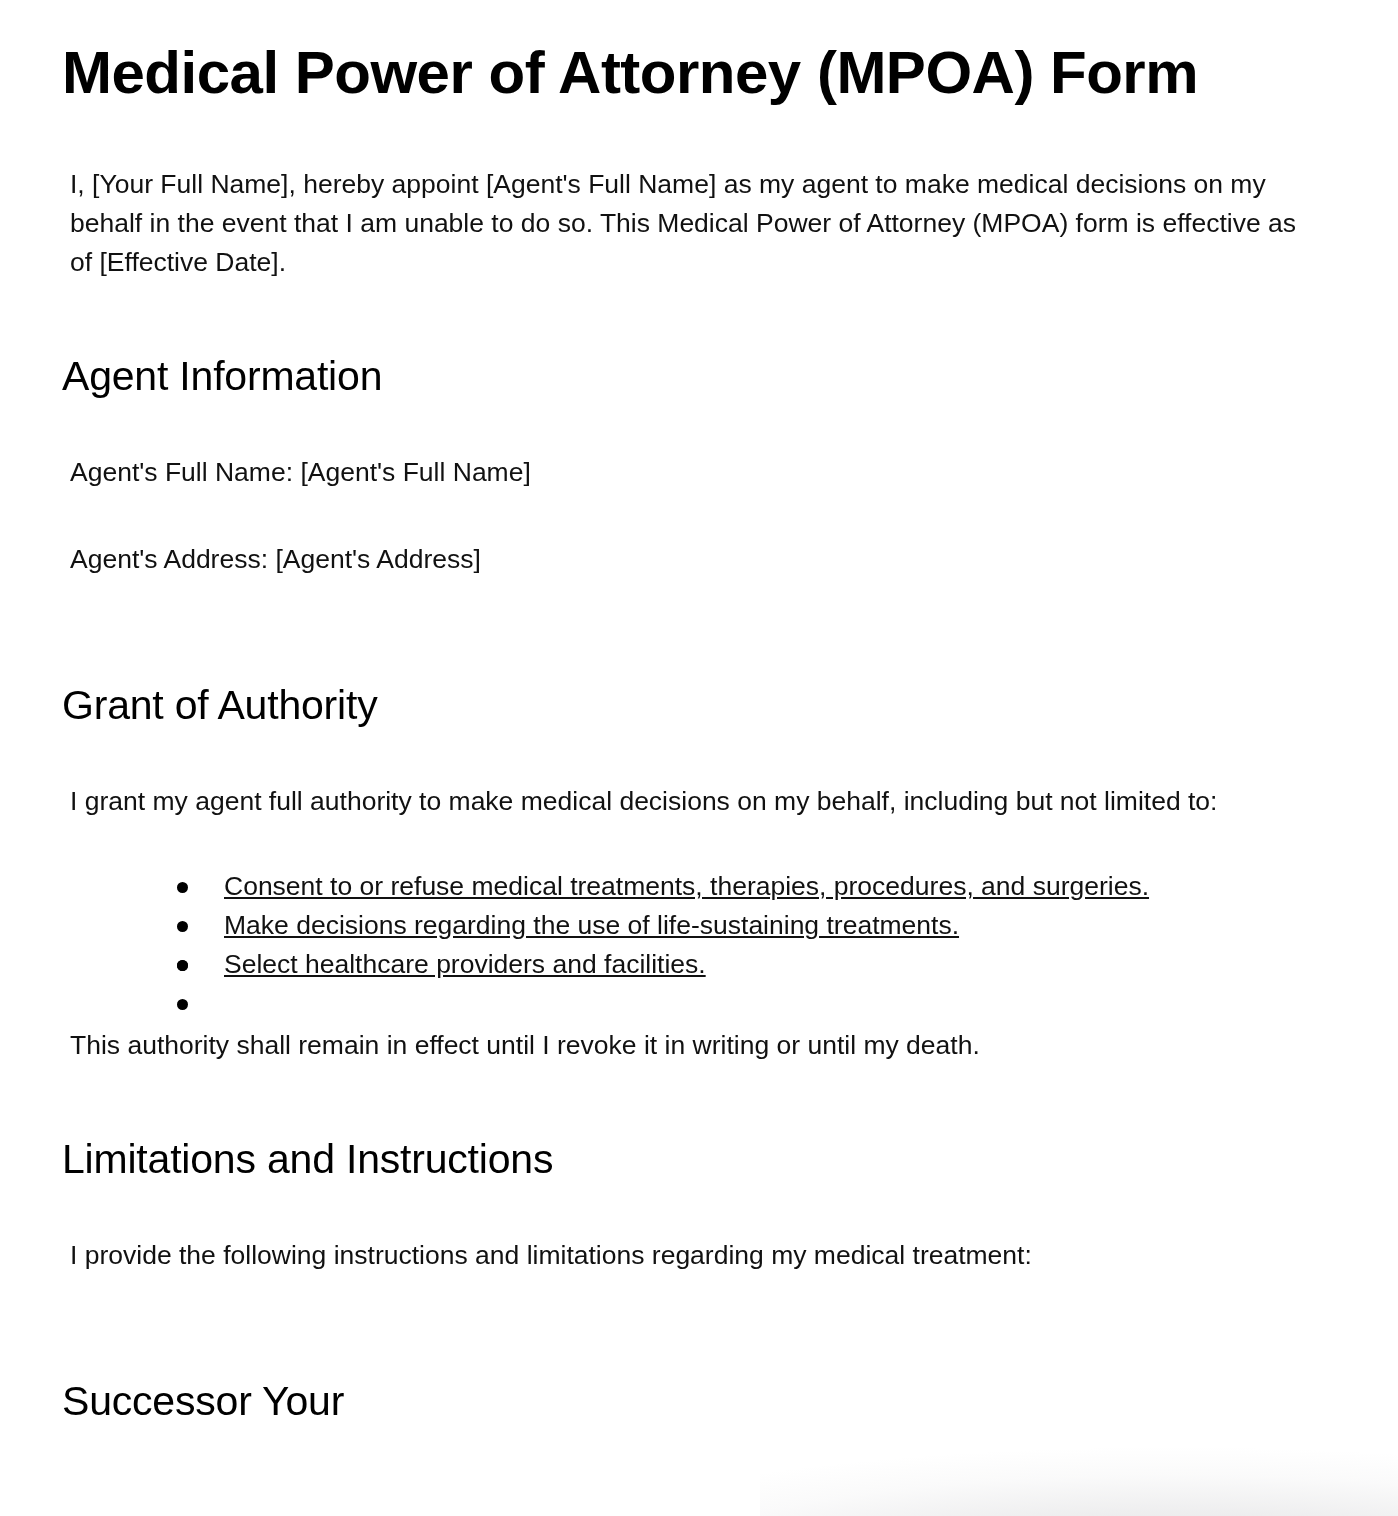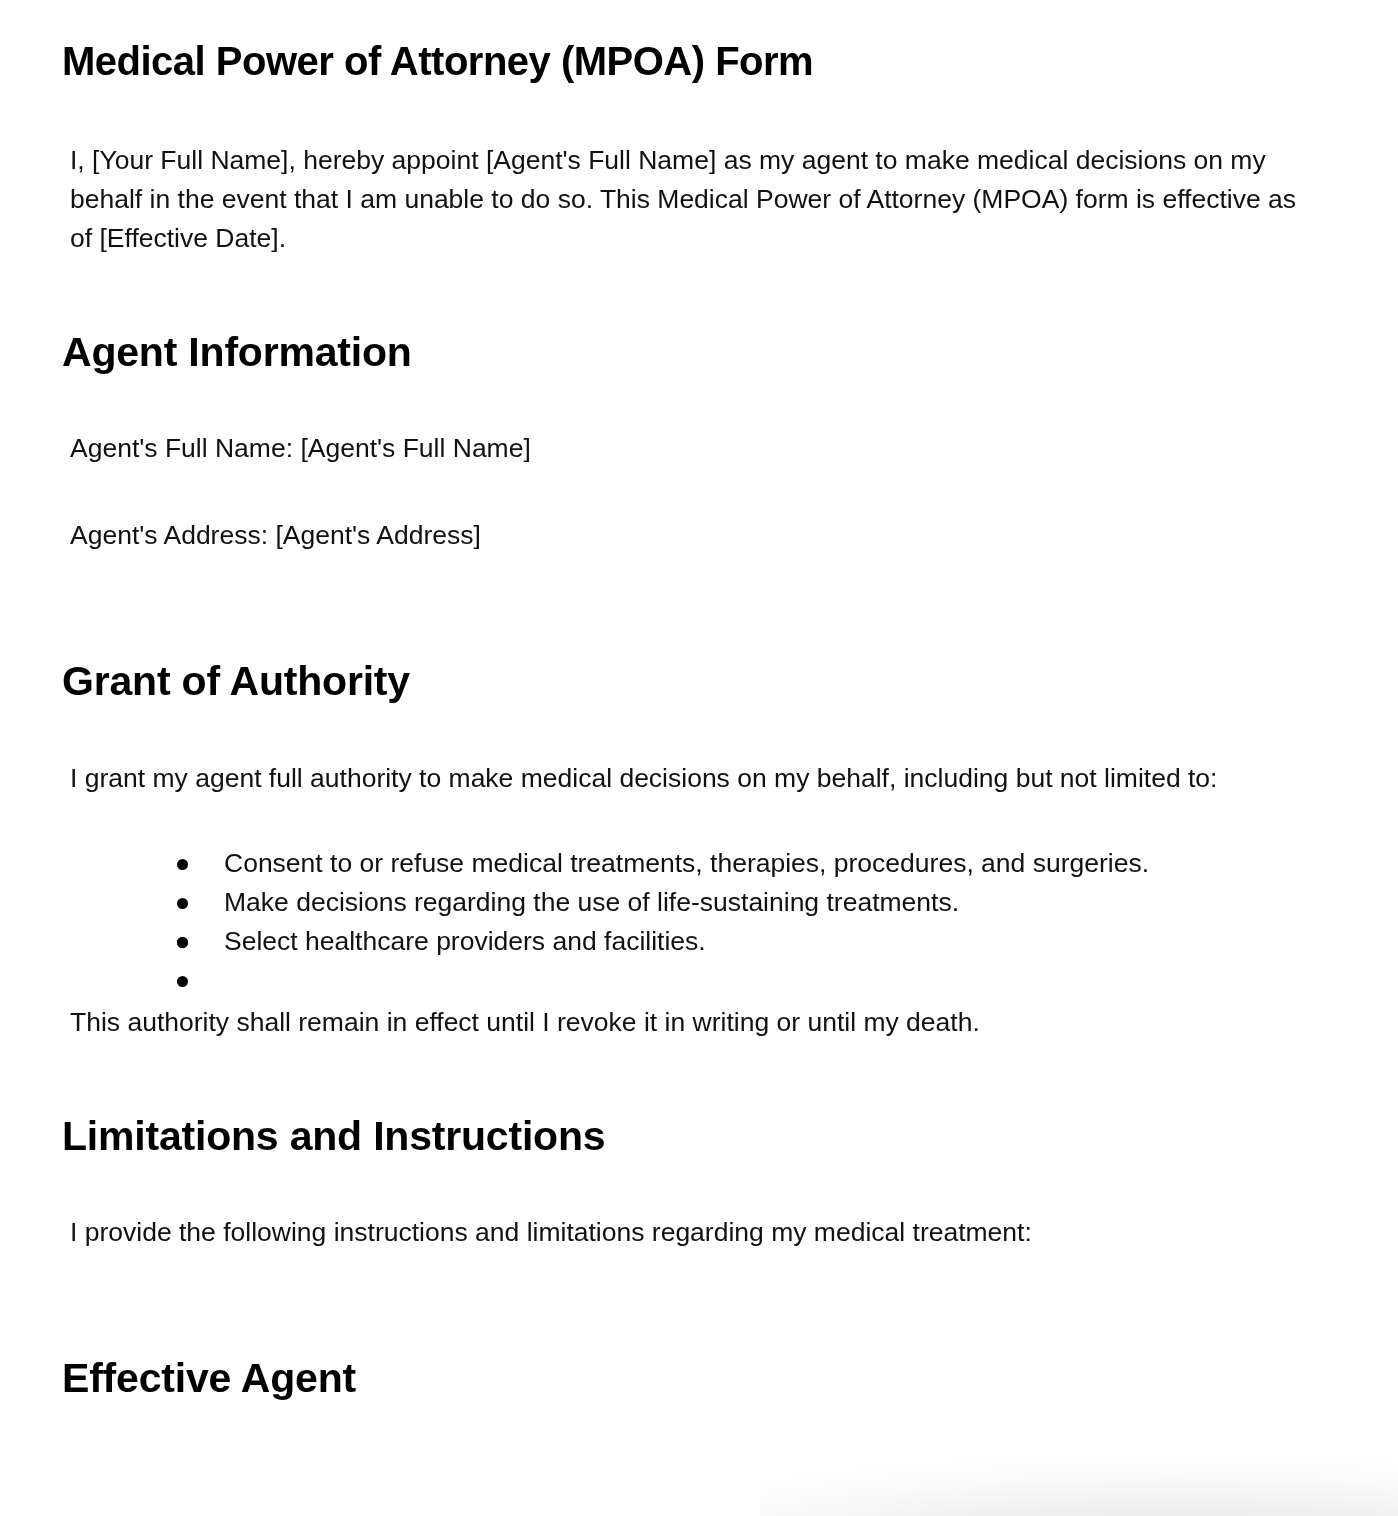--- a/index.html
+++ b/index.html
@@ -21,33 +21,33 @@
   .page {
     position: relative;
     width: 1398px;
     min-height: 1516px;
     box-sizing: border-box;
     padding: 26px 62px 0 62px;
     background: #ffffff;
   }
 
   .doc-title {
-    font-size: 40px;
+    font-size: 60px;
     line-height: 1.18;
     font-weight: bold;
     letter-spacing: -0.5px;
     margin: 0 0 0 0;
     padding-top: 12px;
     color: #000000;
   }
 
   .section-heading {
     font-size: 41px;
     line-height: 1.2;
-    font-weight: bold;
+    font-weight: normal;
     letter-spacing: -0.2px;
     margin: 0;
     color: #000000;
   }
 
   p.body-text {
     font-size: 26.5px;
     line-height: 39px;
     margin: 8px;
     color: #111111;
@@ -67,20 +67,21 @@
     padding: 0 0 0 115px;
     list-style: none;
   }
   ul.authority-list li {
     position: relative;
     font-size: 26.5px;
     line-height: 39px;
     color: #111111;
     padding-left: 47px;
     margin: 0;
+    text-decoration: underline;
   }
   ul.authority-list li .bullet-dot {
     position: absolute;
     left: 0;
     top: 15px;
     width: 11px;
     height: 11px;
     border-radius: 50%;
     background: #000000;
     display: block;
@@ -168,17 +169,17 @@
 
   <div class="gap-after-heading"></div>
 
   <p class="body-text">I provide the following instructions and limitations regarding my medical treatment:</p>
 
   <div class="gap-para"></div>
 
 
   <div class="gap-before-heading"></div>
 
-  <h2 class="section-heading">Effective Agent</h2>
+  <h2 class="section-heading">Successor Your</h2>
 
   <div class="bottom-shadow"></div>
 
 </div>
 
 </body></html>

